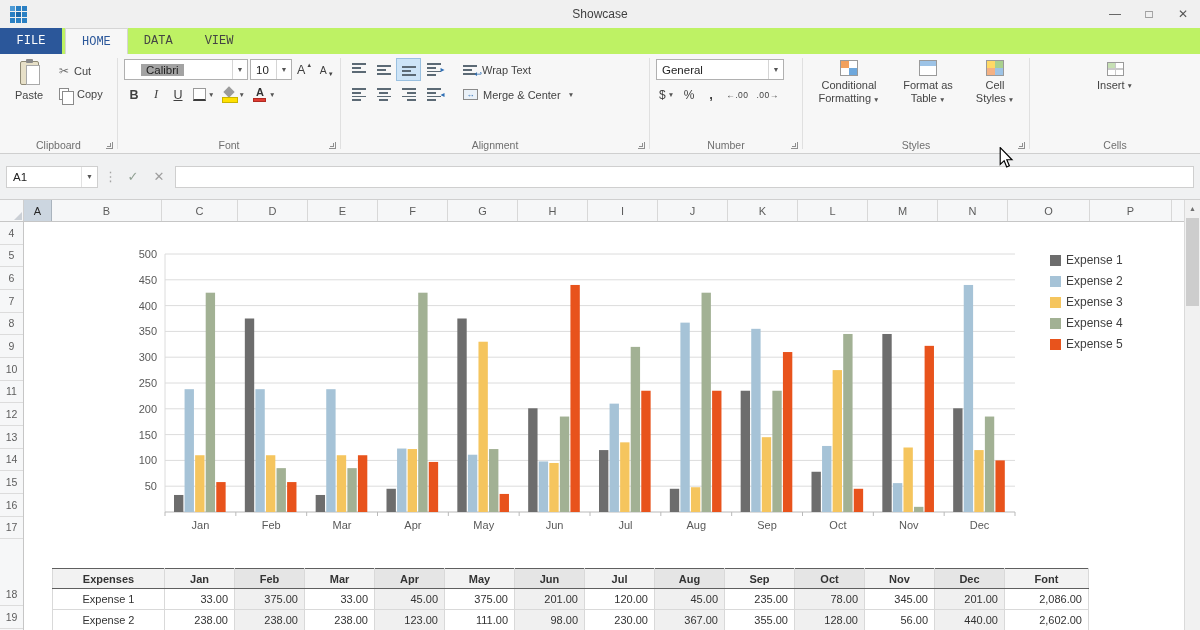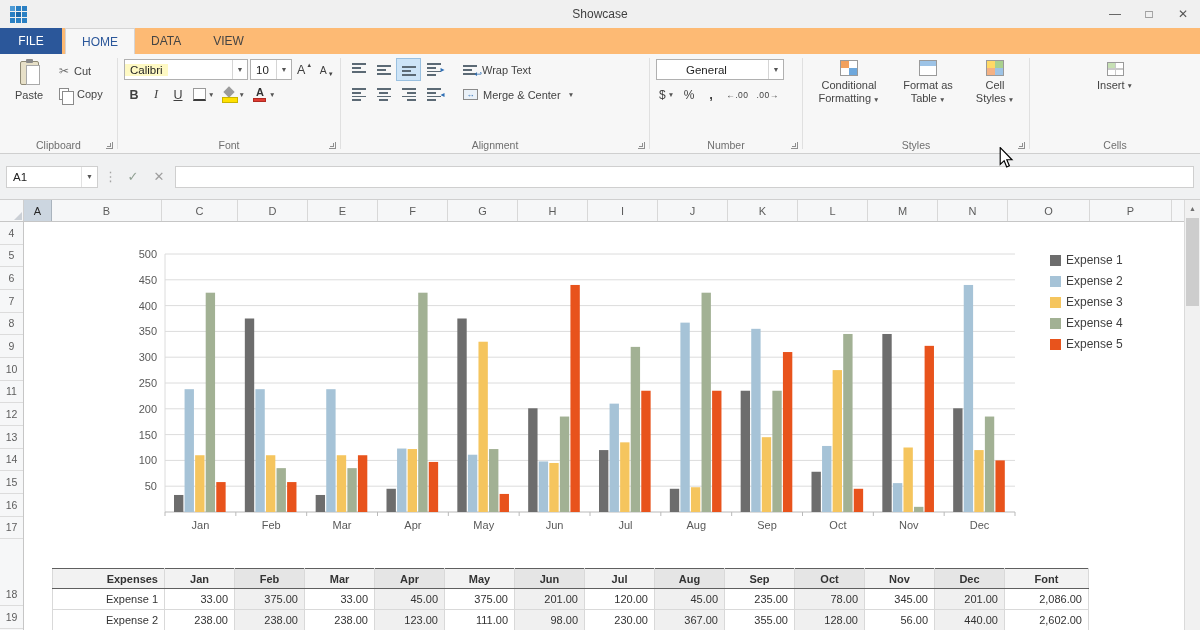--- a/index.html
+++ b/index.html
@@ -11,21 +11,21 @@
   .titlebar { height:28px; background:#f0f0f0; display:flex; align-items:center; position:relative; }
   .app-icon { margin-left:10px; width:17px; height:17px; display:grid; grid-template-columns:repeat(3,1fr); gap:1px; z-index:1; }
   .app-icon span { background:#2a80c3; }
   .app-icon span:nth-child(1){ background:#4d9bd6; }
   .app-icon span:nth-child(5){ background:#1b6aab; }
   .title-text { position:absolute; left:0; right:0; text-align:center; font-size:12px; color:#3f3f3f; }
   .win-controls { margin-left:auto; display:flex; z-index:1; }
   .win-btn { width:34px; height:28px; display:flex; align-items:center; justify-content:center; font-size:12px; color:#555; cursor:default; }
 
   
-  .tabrow { height:26px; background:#fdba74; display:flex; align-items:stretch; }
+  .tabrow { height:26px; background:#bef264; display:flex; align-items:stretch;font-family:Liberation Mono, monospace; }
   .tab { padding:0 16px; display:flex; align-items:center; font-size:12px; color:#444; }
   .tab-file { width:62px; justify-content:center; background:#2b579a; color:#fff; padding:0; }
   .tab.active { background:#f7f7f7; color:#2b579a; border:1px solid #d5d5d5; border-bottom:none; margin-left:3px; }
 
   
   .ribbon { height:100px; background:#f7f7f7; border-bottom:1px solid #cfcfcf; display:flex; }
   .rgroup { position:relative; display:flex; flex-direction:column; padding-bottom:16px; flex-shrink:0; }
   .rg-sep { width:1px; background:#e0e0e0; margin:4px 0; flex-shrink:0; }
   .rg-label { position:absolute; bottom:2px; left:0; right:0; text-align:center; font-size:10.5px; color:#6f6f6f; }
   .rg-launcher { position:absolute; bottom:4px; right:4px; width:7px; height:7px; border-right:1px solid #8f8f8f; border-bottom:1px solid #8f8f8f; }
@@ -45,21 +45,21 @@
   .cut-ico { font-size:12px; color:#6a6a6a; }
   .copy-ico { position:relative; width:10px; height:12px; border:1px solid #8a8a8a; background:#fff; margin-right:3px; }
   .copy-ico::after { content:''; position:absolute; left:2px; top:2px; width:10px; height:12px; border:1px solid #8a8a8a; background:#fff; }
 
   
   .combo { height:21px; background:#fff; border:1px solid #b0b0b0; display:flex; align-items:center; font-size:11.5px; color:#1f1f1f; }
   .combo .val { padding:0 5px; white-space:nowrap; }
   .combo .ddbox { width:15px; align-self:stretch; border-left:1px solid #d5d5d5; display:flex; align-items:center; justify-content:center; font-size:7px; color:#555; margin-left:auto; }
   .font-combo { width:124px; }
   .size-combo { width:42px; }
-  .sel-text { background:#fef9c3; }
+  .sel-text { background:#a3a3a3;margin-left:16px; }
   .tool-btn { min-width:20px; height:21px; display:flex; align-items:center; justify-content:center; font-size:12.5px; color:#3f3f3f; padding:0 3px; }
   .tb-bold { font-weight:bold; }
   .tb-italic { font-style:italic; font-family:"Liberation Serif",serif; }
   .tb-underline { text-decoration:underline; }
   .tri-up { font-size:6px; position:relative; top:-5px; left:1px; color:#444; }
   .tri-dn { font-size:6px; position:relative; top:4px; left:1px; color:#444; }
   .shrinkA { font-size:10.5px; }
   .border-ico { width:13px; height:13px; border:1px solid #9a9a9a; border-bottom:2px solid #3c3c3c; background:#fff; }
   .fill-ico { position:relative; width:14px; height:16px; }
   .fill-ico::before { content:''; position:absolute; top:1px; left:3px; width:8px; height:8px; background:#9b9b9b; transform:rotate(45deg); }
@@ -80,21 +80,21 @@
   .ha-left { align-items:flex-start; } .ha-center { align-items:center; } .ha-right { align-items:flex-end; }
   .ind-ico { position:relative; }
   .ind-ico .arr { position:absolute; font-size:8px; color:#2f6fb5; right:-4px; top:2px; }
   .lbl-btn { display:flex; align-items:center; gap:5px; font-size:11px; color:#444; height:21px; padding:0 5px; white-space:nowrap; }
   .wrap-ico { position:relative; }
   .wrap-ico .arr { position:absolute; right:-5px; bottom:-3px; font-size:9px; color:#2f6fb5; }
   .merge-ico { width:15px; height:11px; border:1px solid #8a8a8a; display:flex; align-items:center; justify-content:center; font-size:8px; color:#2f6fb5; background:#eaf1f8; }
   .vline { width:1px; background:#e2e2e2; margin:2px 4px; }
 
   
-  .num-combo { width:128px;padding-left:24px; }
+  .num-combo { width:128px; }
   .sym-btn { font-size:12px; }
   .comma-btn { font-size:13px; font-weight:bold; }
   .decimal-btn { font-size:8.5px; color:#3f3f3f; padding:0 3px; letter-spacing:0.5px; }
 
   
   .style-btn { display:flex; flex-direction:column; align-items:center; padding:3px 4px 0; gap:3px; font-size:11px; color:#444; text-align:center; line-height:1.15; }
   .style-lbl { display:inline; }
   .cf-ico,.cs-ico { width:18px; height:16px; display:grid; grid-template-columns:1fr 1fr; grid-template-rows:1fr 1fr; border:1px solid #9a9a9a; }
   .cf-ico b:nth-child(1){ background:#f2a15e; } .cf-ico b:nth-child(2){ background:#fff; }
   .cf-ico b:nth-child(3){ background:#fff; } .cf-ico b:nth-child(4){ background:#6fa8dc; }
@@ -147,21 +147,21 @@
   .legend-item { display:flex; align-items:center; gap:5px; font-size:12px; color:#3f3f3f; }
   .legend-sq { width:11px; height:11px; flex-shrink:0; }
 
   
   .expense-table { position:absolute; left:28px; top:346px; border-collapse:collapse; font-size:11px; color:#333; table-layout:fixed; }
   .expense-table th, .expense-table td { border:1px solid #d9d9d9; height:21px; padding:0 6px; overflow:hidden; white-space:nowrap; }
   .expense-table thead th { border-top:1px solid #5f5f5f; border-bottom:1px solid #5f5f5f; background:#f2f2f2; font-weight:bold; text-align:center; height:20px; }
   .expense-table thead th.band { background:#e5e5e5; }
   .expense-table td { text-align:right; background:#fff; }
   .expense-table td.band { background:#f0f0f0; }
-  .expense-table th.first, .expense-table td.first { text-align:right;margin-left:10px; }
+  .expense-table th.first, .expense-table td.first { text-align:center;margin-left:10px; }
 
   .cursor { position:absolute; left:998px; top:147px; z-index:99; }
 </style>
 </head>
 <body>
 
 <div class="app">
 
   <div class="titlebar">
     <div class="app-icon">

